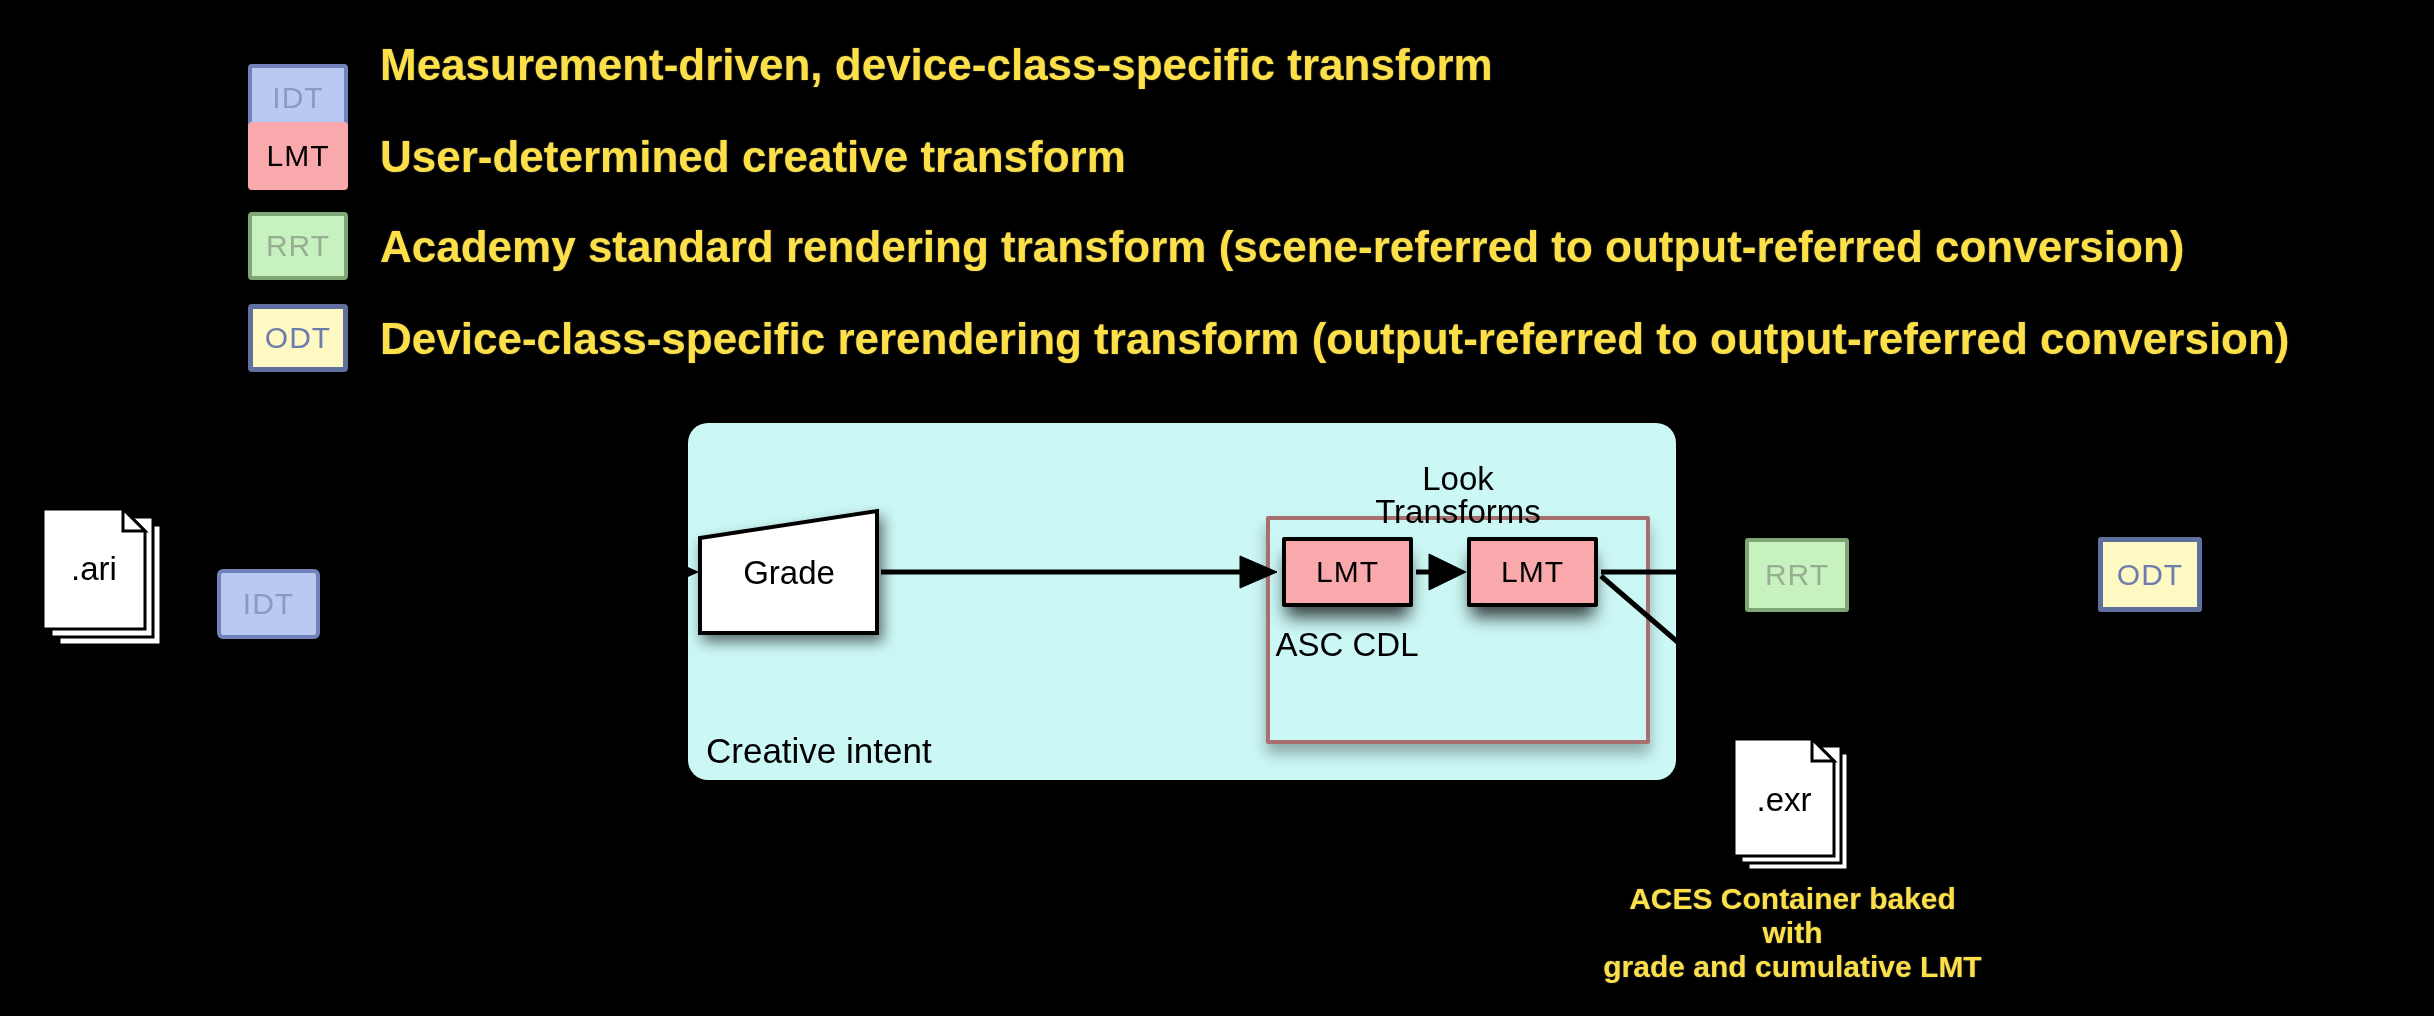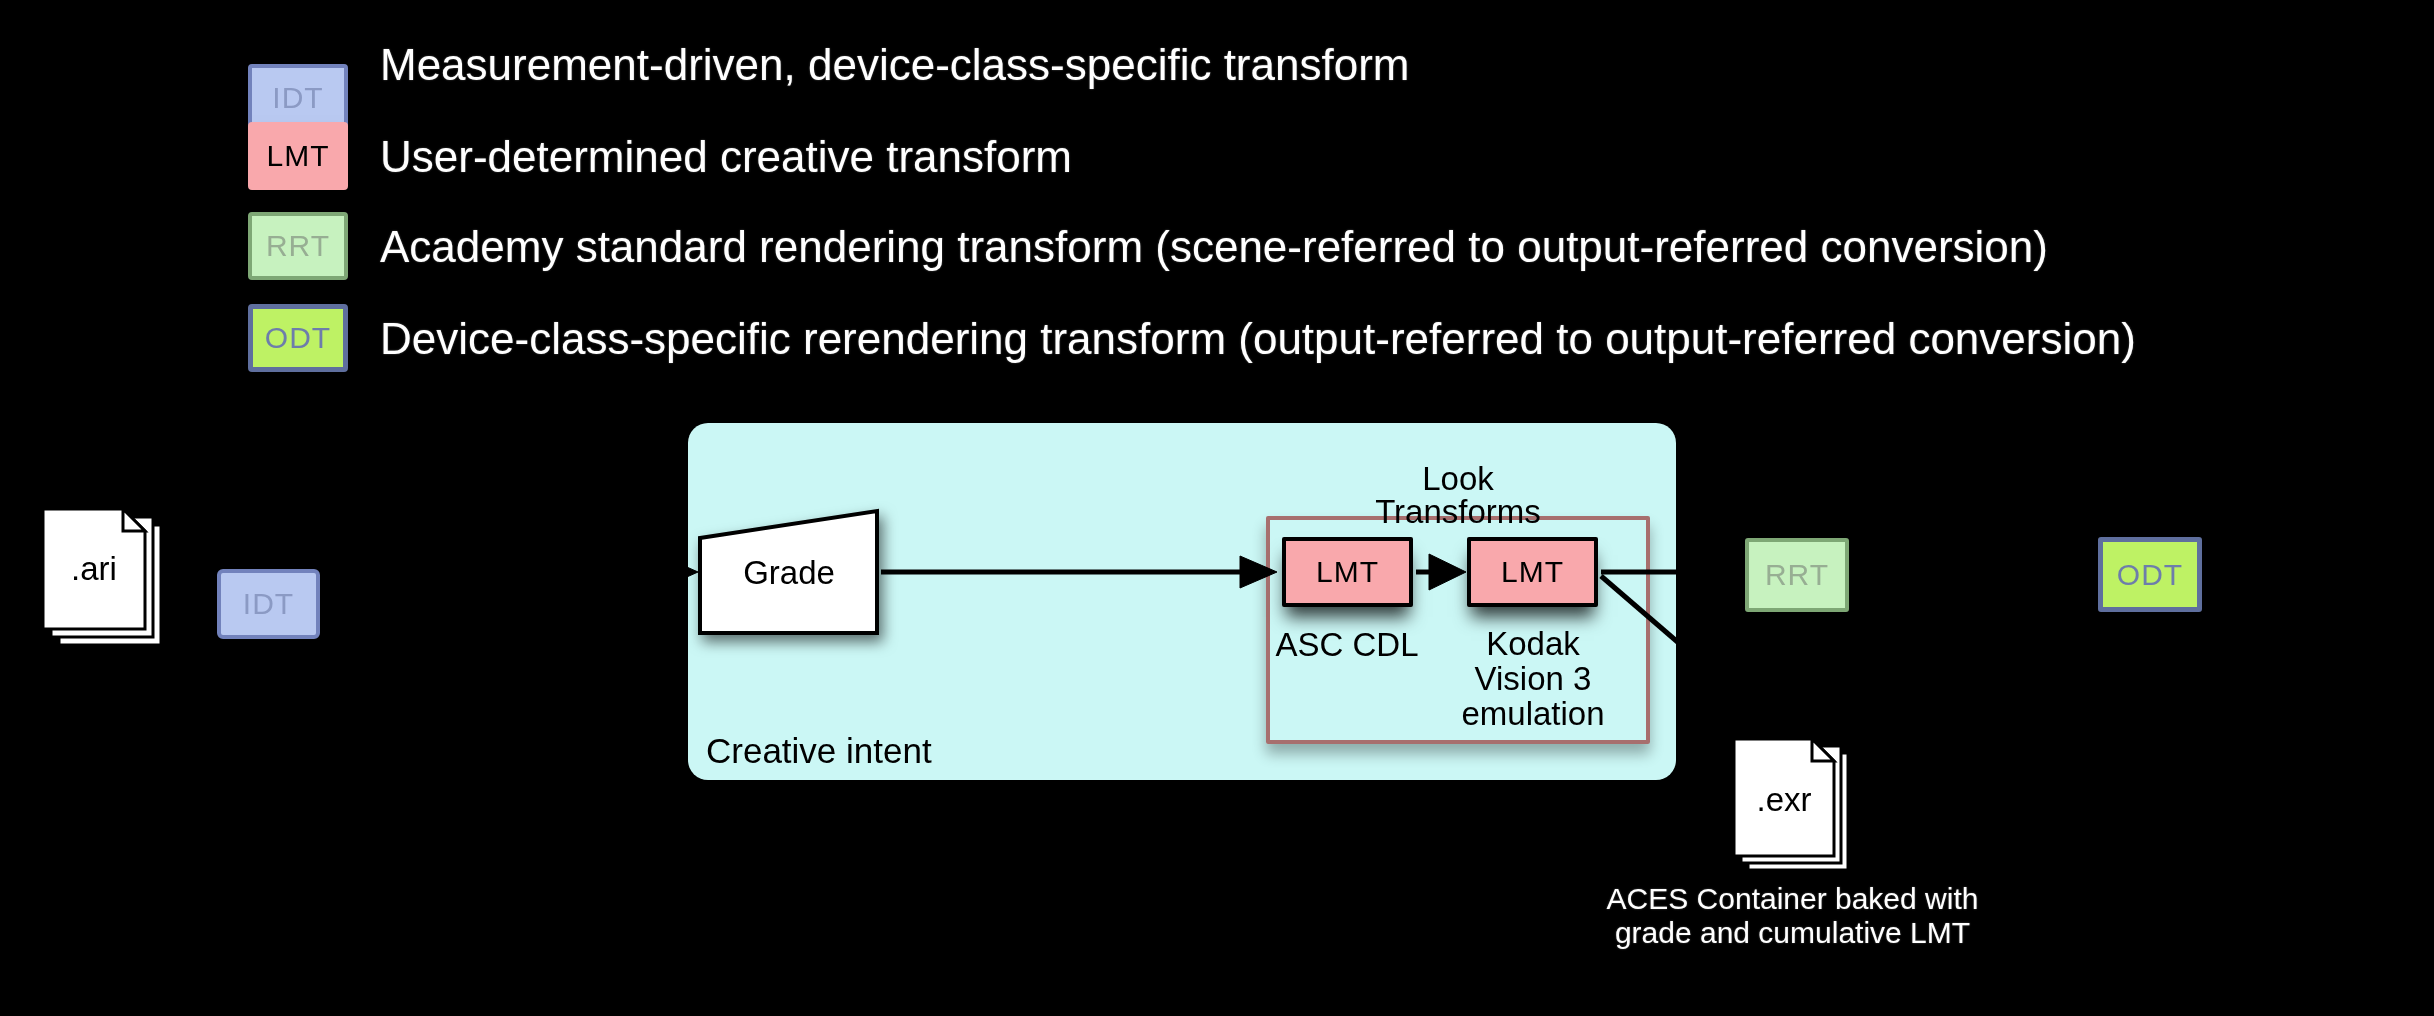--- a/index.html
+++ b/index.html
@@ -4,31 +4,31 @@
 <title>Diagram</title>
 <style>
   html,body{margin:0;padding:0;background:#000;}
   *{box-sizing:border-box;}
   #canvas{
     position:relative;width:2434px;height:1016px;background:#000000;
     overflow:hidden;font-family:"Liberation Sans", sans-serif;color:#000;
   }
   .abs{position:absolute;}
   
-  .ghost{color:#ffffff;text-shadow:0 0 2px rgba(130,130,130,0.65);}
+  .ghost{color:#fde047;text-shadow:0 0 2px rgba(130,130,130,0.65);font-weight:bold;}
   
   .node{
     position:absolute;display:flex;align-items:center;justify-content:center;
     font-size:30px;letter-spacing:1px;
     box-shadow:0 14px 16px -4px rgba(0,0,0,0.75);
   }
   .node-idt{background:#b9c9f1;border:4px solid #7282bc;border-radius:6px;color:#8b9ac4;margin-top:34px;}
   .node-lmt{background:#f9a8ac;border:4px solid #000000;border-radius:2px;color:#000000;}
   .node-rrt{background:#c7f2bf;border:4px solid #7ea775;border-radius:3px;color:#97ae93;}
-  .node-odt{background:#bef264;border:5px solid #5f6f9e;border-radius:3px;color:#6d7dab;}
+  .node-odt{background:#fef9c3;border:5px solid #5f6f9e;border-radius:3px;color:#6d7dab;}
   
   .legend-swatch{
     position:absolute;left:248px;width:100px;height:68px;border-radius:4px;
     display:flex;align-items:center;justify-content:center;font-size:30px;letter-spacing:1px;
     box-shadow:0 16px 18px -4px rgba(0,0,0,0.8);
   }
   .legend-desc{
     position:absolute;left:380px;height:56px;line-height:56px;
     font-size:44px;white-space:nowrap;
   }
@@ -149,25 +149,20 @@
   <div class="doc-label" style="left:700px;top:553px;width:178px">Grade</div>
 
   <div class="node node-lmt" style="left:1282px;top:537px;width:131px;height:70px">
     <span>LMT</span>
   </div>
   <div class="caption" style="left:1262px;top:626px;width:170px">ASC CDL</div>
 
   <div class="node node-lmt" style="left:1467px;top:537px;width:131px;height:70px">
     <span>LMT</span>
   </div>
-  <div class="caption" style="left:1433px;top:626px;width:200px;line-height:35px">
-    <div>Kodak</div>
-    <div>Vision 3</div>
-    <div>emulation</div>
-  </div>
 
   <div class="node node-rrt" style="left:1745px;top:538px;width:104px;height:74px">
     <span>RRT</span>
   </div>
 
   <div class="node node-odt" style="left:2098px;top:537px;width:104px;height:75px">
     <span>ODT</span>
   </div>
 
   <svg class="shape doc-shadow" style="left:1731px;top:736px" width="126" height="146" viewBox="0 0 126 146">

